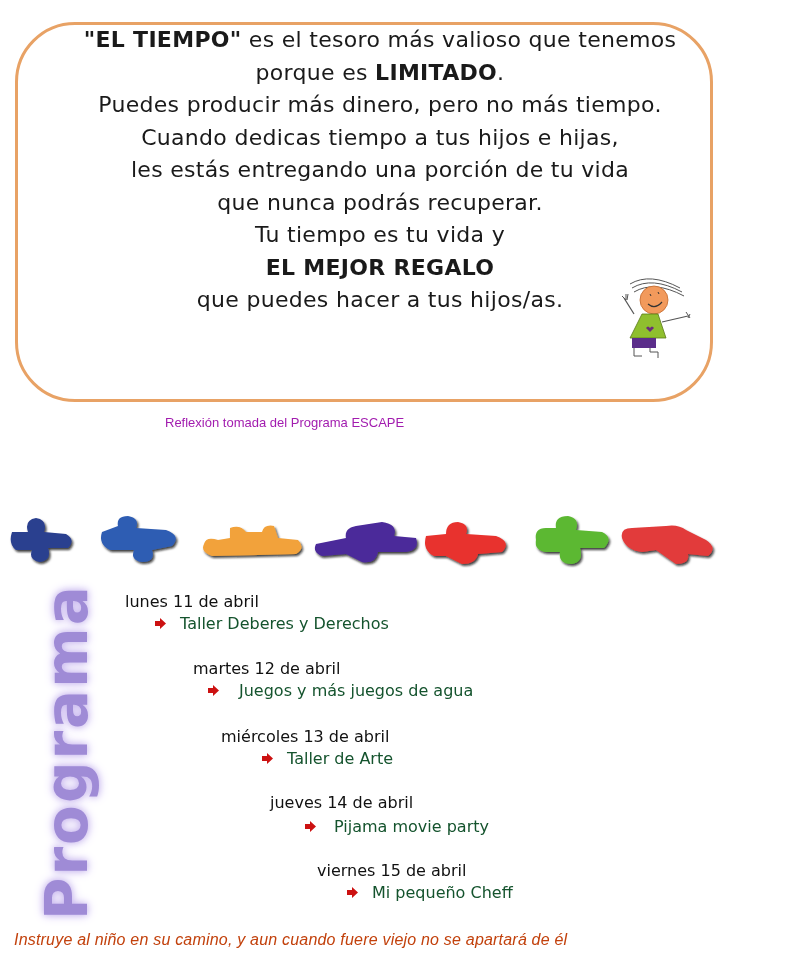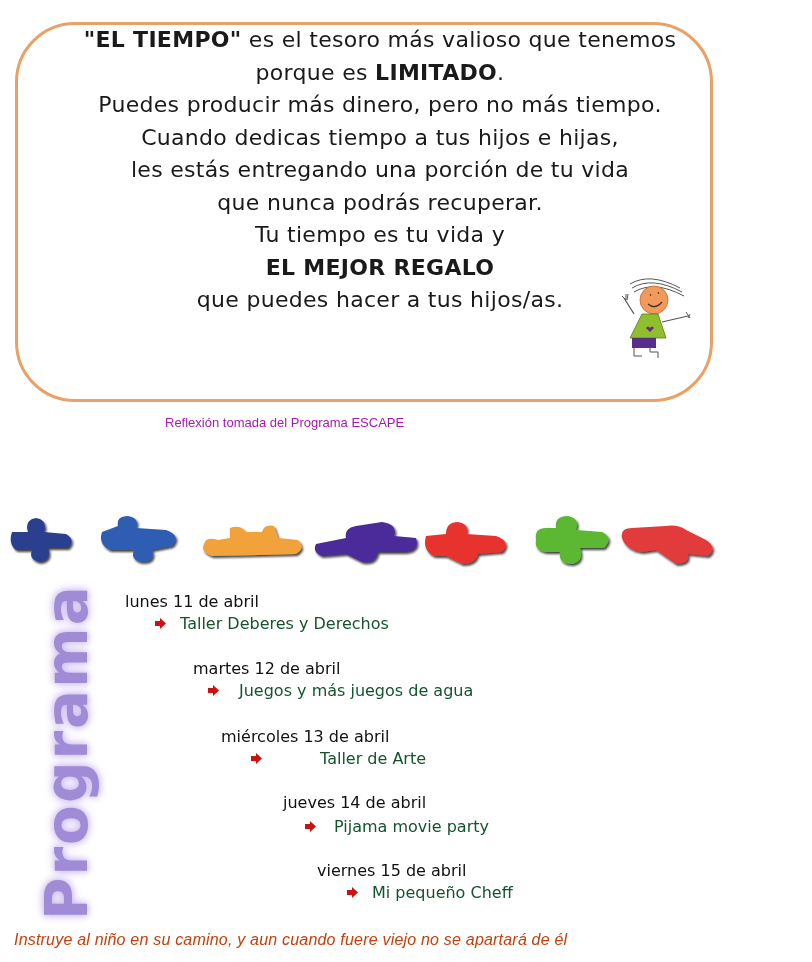--- a/index.html
+++ b/index.html
@@ -107,28 +107,28 @@
 
   <div class="day" style="left:193px; top:659px;">martes 12 de abril</div>
   <div class="event" style="left:208px; top:681px;justify-content:flex-end;">
     <svg class="bullet" viewBox="0 0 11 11" style="margin-right:20px;">
         <path d="M0 3 L5 3 L5 0 L11 5.5 L5 11 L5 8 L0 8 Z" fill="#cc1111"></path>
       </svg>
     <span>Juegos y más juegos de agua</span>
   </div>
 
   <div class="day" style="left:221px; top:727px;">miércoles 13 de abril</div>
-  <div class="event" style="left:251px; top:749px;gap:44px;">
+  <div class="event" style="left:262px; top:749px;">
     <svg class="bullet" viewBox="0 0 11 11">
         <path d="M0 3 L5 3 L5 0 L11 5.5 L5 11 L5 8 L0 8 Z" fill="#cc1111"></path>
       </svg>
     <span>Taller de Arte</span>
   </div>
 
-  <div class="day" style="left:270px; top:793px;margin-left:13px;">jueves 14 de abril</div>
+  <div class="day" style="left:270px; top:793px;">jueves 14 de abril</div>
   <div class="event" style="left:305px; top:817px;">
     <svg class="bullet" viewBox="0 0 11 11" style="margin-right:18px;">
         <path d="M0 3 L5 3 L5 0 L11 5.5 L5 11 L5 8 L0 8 Z" fill="#cc1111"></path>
       </svg>
     <span>Pijama movie party</span>
   </div>
 
   <div class="day" style="left:317px; top:861px;">viernes 15 de abril</div>
   <div class="event" style="left:347px; top:883px;">
     <svg class="bullet" viewBox="0 0 11 11">

